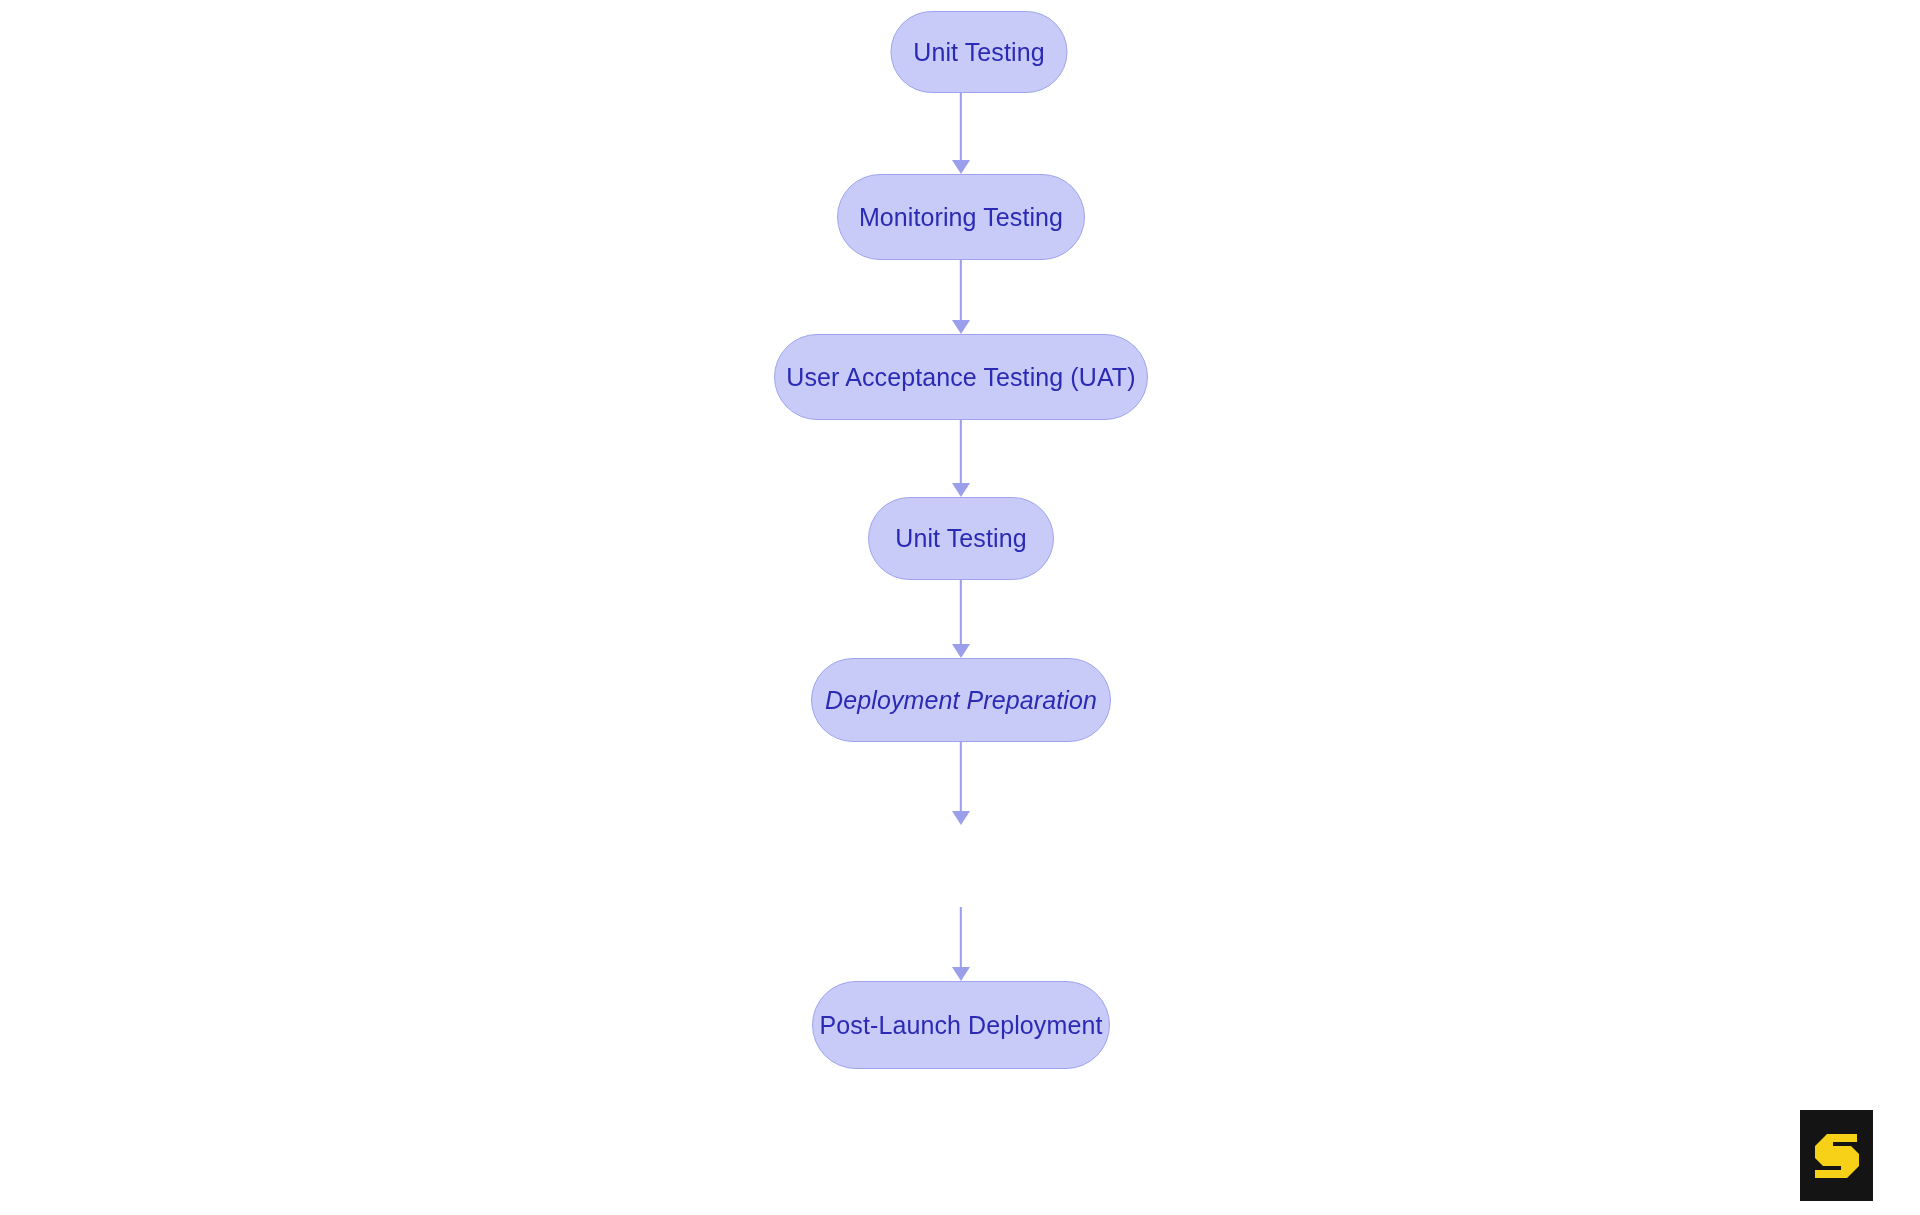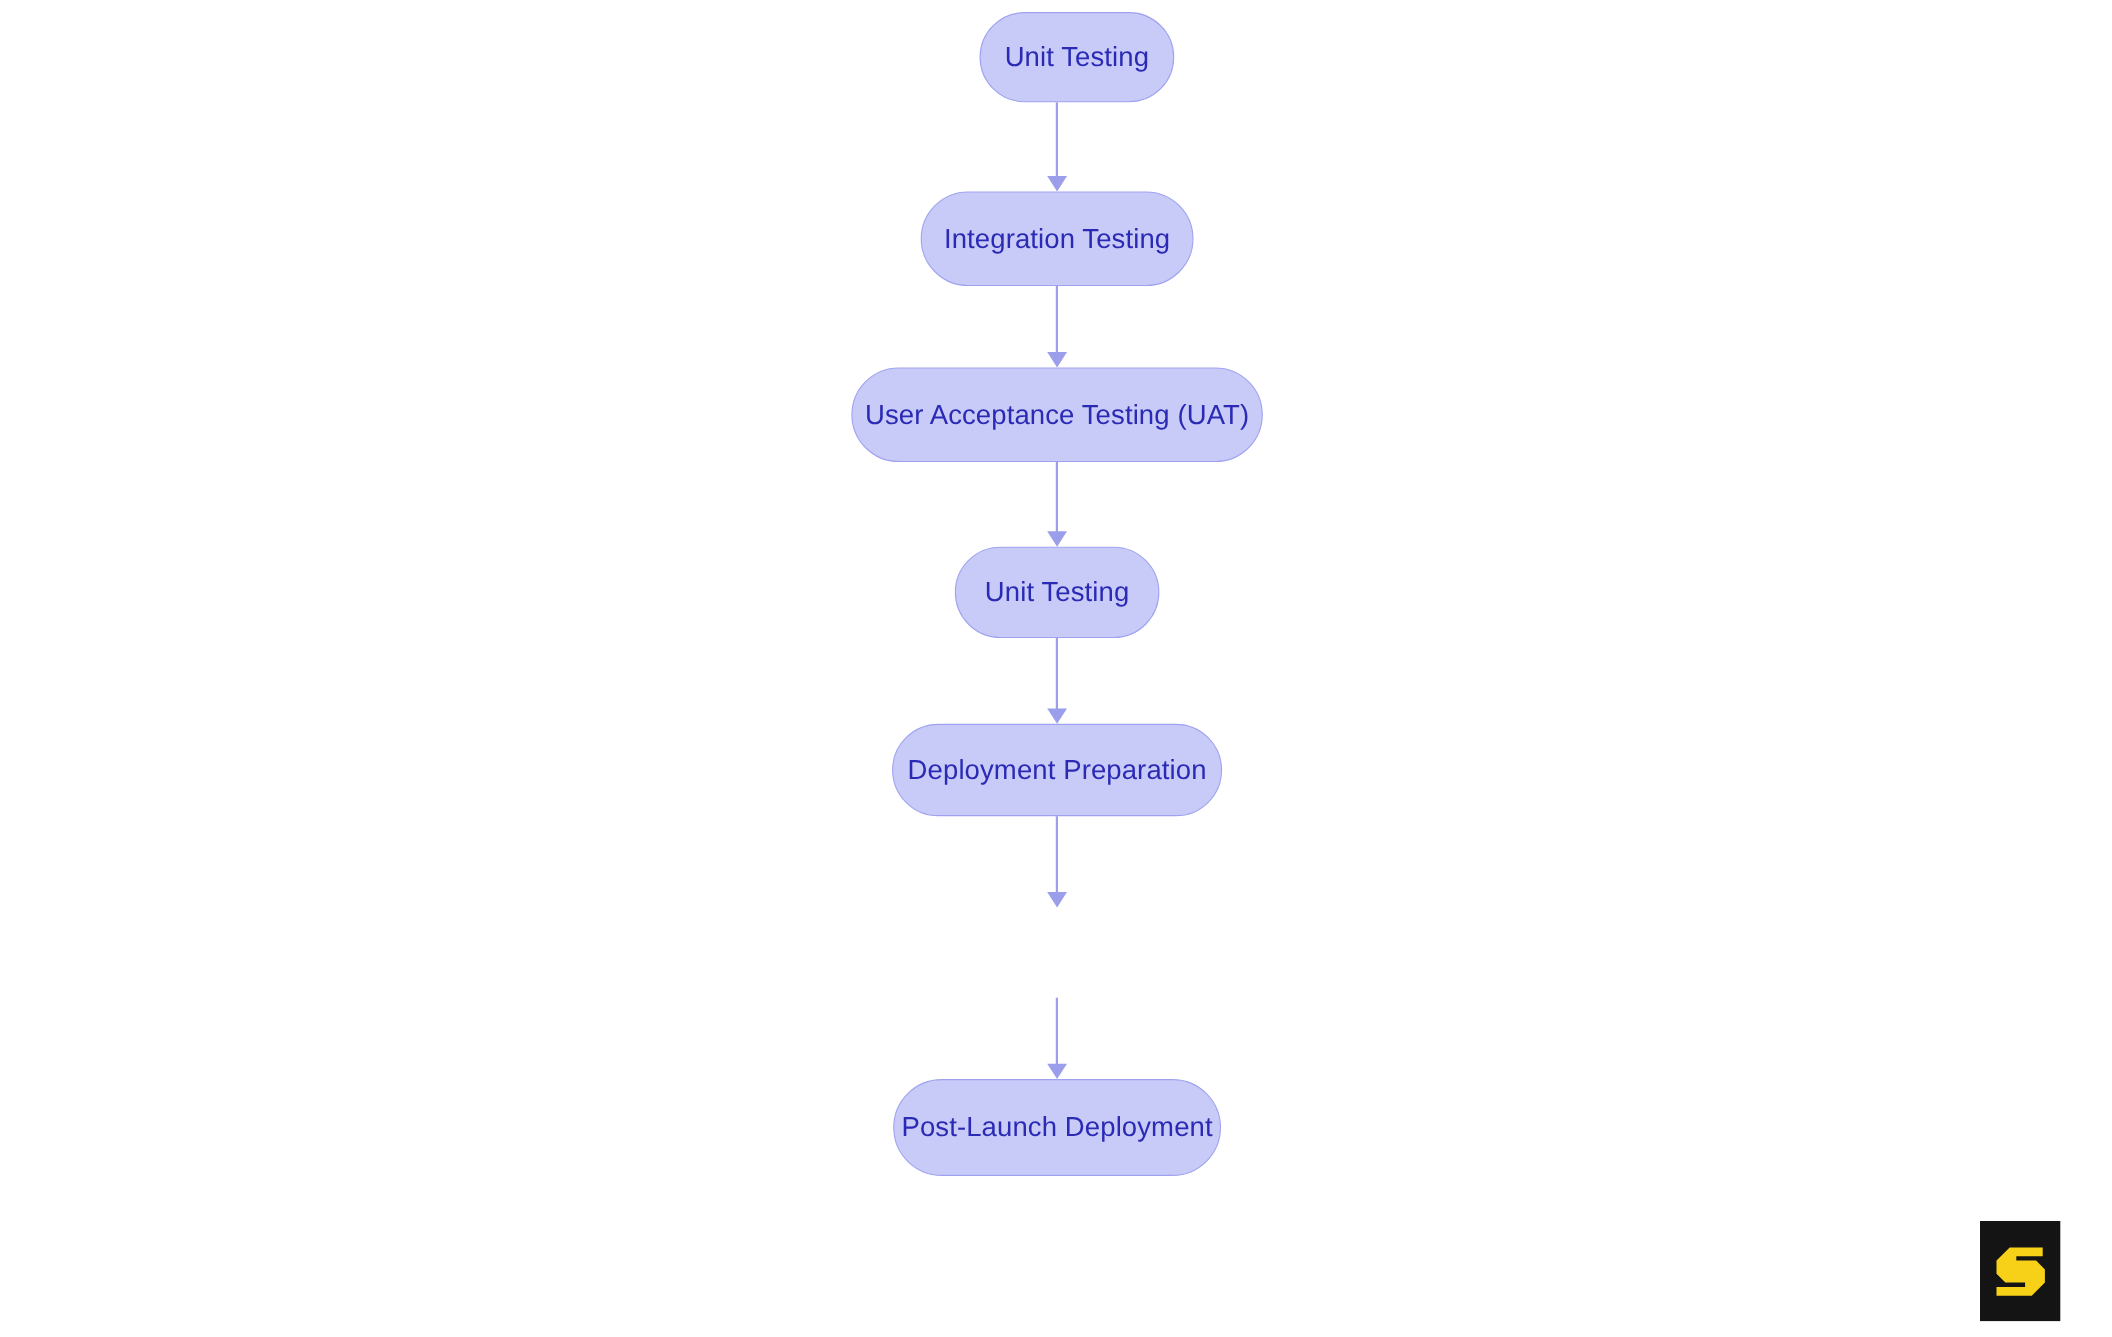--- a/index.html
+++ b/index.html
@@ -122,29 +122,29 @@
         <div class="connector-arrow"></div>
       </div>
       <div class="connector" style="left: 961px; top: 907px; height: 74px;">
         <div class="connector-line" style="height: 62px;"></div>
         <div class="connector-arrow"></div>
       </div>
       <div class="node" style="left: 979px; top: 11px; width: 177px; height: 82px;">
         <span class="node-label">Unit Testing</span>
       </div>
       <div class="node" style="left: 961px; top: 174px; width: 248px; height: 86px;">
-        <span class="node-label">Integration Testing</span>
+        <span class="node-label">Monitoring Testing</span>
       </div>
       <div class="node" style="left: 961px; top: 334px; width: 374px; height: 86px;">
         <span class="node-label">User Acceptance Testing (UAT)</span>
       </div>
       <div class="node" style="left: 961px; top: 497px; width: 186px; height: 83px;">
         <span class="node-label">Unit Testing</span>
       </div>
-      <div class="node" style="left: 961px; top: 658px; width: 300px; height: 84px;">
+      <div class="node" style="left: 961px; top: 658px; width: 300px; height: 84px; font-style: italic;">
         <span class="node-label">Deployment Preparation</span>
       </div>
       <div class="node" style="left: 961px; top: 981px; width: 298px; height: 88px;">
         <span class="node-label">Post-Launch Deployment</span>
       </div>
     </div>
 
   <div id="watermark-logo">
     <svg width="52" height="56" viewBox="0 0 52 56" aria-hidden="true">
       <path d="M46 6 L16 6 L4 18 L4 30 L12 38 L30 38 L30 42 L4 42 L4 50 L36 50 L48 38 L48 26 L40 18 L22 18 L22 14 L46 14 Z" fill="#f7d117"></path>

